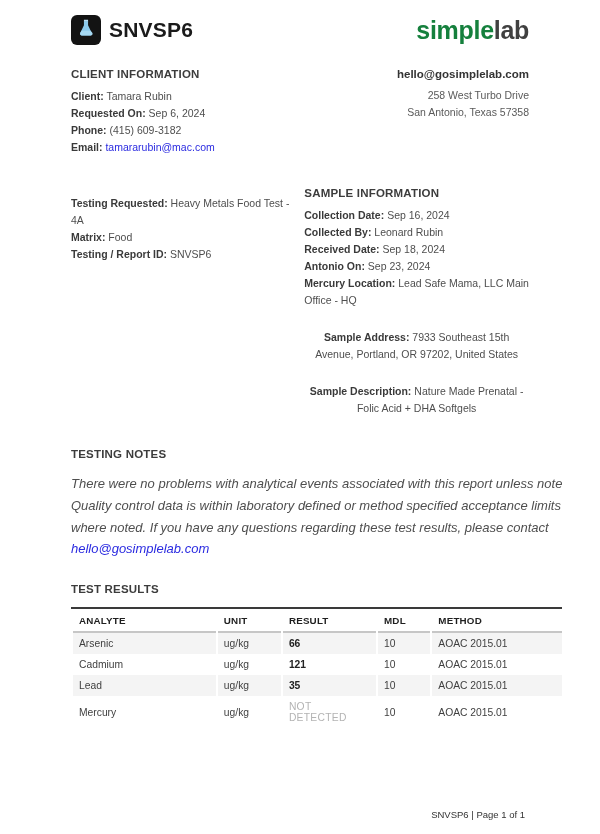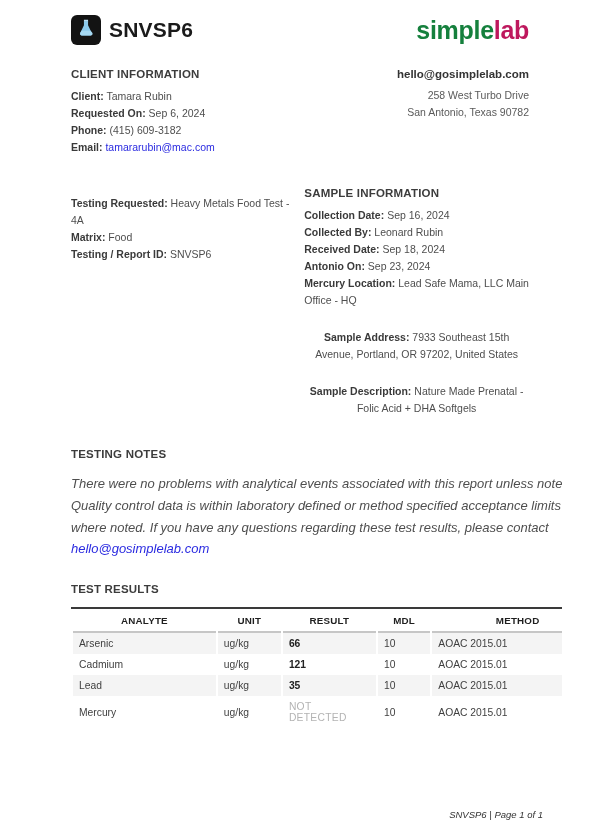--- a/index.html
+++ b/index.html
@@ -40,32 +40,32 @@
 
   
   .sec3 { margin-top:31px; }
   .notes { margin-top:13px; font-size:13px; line-height:1.68; color:#4e4e4e; width:534px;font-style:italic; }
 
   
   .sec4 { margin-top:23px; }
   table { width:534px; border-collapse:separate; border-spacing:2px 0; margin-top:12px; border-top:2px solid #3a3a3a; }
   col.c1{width:146px;} col.c2{width:64px;} col.c3{width:94px;} col.c4{width:53px;} col.c5{width:175px;}
   th {
-    text-align:center; font-size:9.8px; font-weight:bold; color:#1f1f1f;
+    text-align:left; font-size:9.8px; font-weight:bold; color:#1f1f1f;
     letter-spacing:0.2px; padding:6px 6px 5px 6px; border-bottom:2px solid #c6c6c6;
   }
   td { font-size:10.3px; color:#3f3f3f; padding:5px 6px; height:20px; vertical-align:middle; }
   tbody tr:nth-child(odd) td { background:#f4f4f4; }
   td.result { font-weight:bold; color:#222222; }
   td.result.nd { font-weight:normal; color:#b3b3b3; letter-spacing:0.3px; }
 
   
   .footer {
-    position:absolute; right:19px; bottom:14px;
-    font-size:9.5px; font-style:italic; color:#333333;
+    position:absolute; right:37px; bottom:14px;
+    font-size:9.5px; color:#333333;
   }
 </style>
 </head>
 <body>
 
 <div class="page">
 
   <div class="hdr">
     <div class="hdr-left">
       <div class="logo-box">
@@ -73,21 +73,21 @@
           <svg width="22" height="22" viewBox="0 0 32 32">
             <rect x="13" y="4" width="6" height="3" fill="#b7e0f6"></rect>
             <path d="M13 6 h6 v6 l5.4 11.4 a2.6 2.6 0 0 1 -2.3 3.6 H9.9 a2.6 2.6 0 0 1 -2.3 -3.6 L13 12 Z" fill="#8ccaec"></path>
             <path d="M9.3 20 h13.4 l2.7 3.4 a2.6 2.6 0 0 1 -2.3 3.6 H9.9 a2.6 2.6 0 0 1 -2.3 -3.6 Z" fill="#a6d9f3"></path>
           </svg>
         </span>
       </div>
       <span class="report-id-txt">SNVSP6</span>
     </div>
     <div class="wordmark">
-      <span style="color:#15803d;">simple</span><span style="color:#be185d;">lab</span>
+      <span style="color:#15803d;">simple</span><span style="color:#404040;">lab</span>
     </div>
   </div>
 
   <div class="two-col sec1">
     <div class="col-l">
       <div class="sec-title">CLIENT INFORMATION</div>
       <div class="fields">
         <div>
           <span class="lbl">Client:</span>
           <span>Tamara Rubin</span>
@@ -103,21 +103,21 @@
         <div>
           <span class="lbl">Email:</span>
           <a href="#" class="link">tamararubin@mac.com</a>
         </div>
       </div>
     </div>
     <div class="col-r contact">
       <div class="contact-email">hello@gosimplelab.com</div>
       <div class="contact-addr">
         <div>258 West Turbo Drive</div>
-        <div>San Antonio, Texas 90782</div>
+        <div>San Antonio, Texas 57358</div>
       </div>
     </div>
   </div>
 
   <div class="two-col sec2">
     <div class="col-l">
       <div class="fields">
         <div>
           <span class="lbl">Testing Requested:</span>
           <span>Heavy Metals Food Test - 4A</span>

